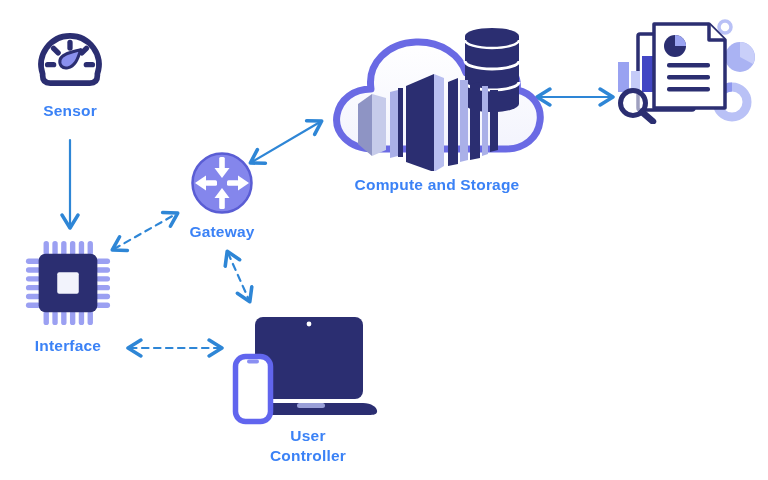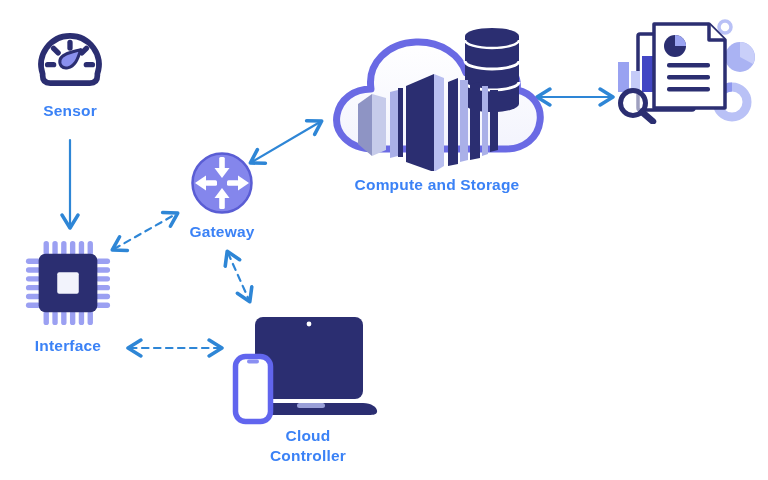--- a/index.html
+++ b/index.html
@@ -179,18 +179,18 @@
       <rect x="10" y="2" width="108" height="82" rx="8" fill="#2b2e71"></rect>
       <circle cx="64" cy="9" r="2.4" fill="#ffffff"></circle>
       <path d="M3 88 H 118 C 127 88 133 93 132 97 C 131.5 100 127 100 122 100 H 9 C 4 100 2 96 3 92 Z" fill="#2b2e71"></path>
       <rect x="52" y="88" width="28" height="5" rx="2.5" fill="#9aa0d8"></rect>
     </svg>
     <svg class="abs" style="left:4px; top:40px;" width="42" height="72" viewBox="0 0 42 72">
       <rect x="3.5" y="3.5" width="35" height="65" rx="10" fill="#ffffff" stroke="#6165ee" stroke-width="5.5"></rect>
       <rect x="15" y="6.5" width="12" height="4" rx="2" fill="#8a8ff2"></rect>
     </svg>
     <div class="label two-line">
-      <div>Cloud</div>
+      <div>User</div>
       <div>Controller</div>
     </div>
   </div>
 
 </div>
 
 </body></html>

